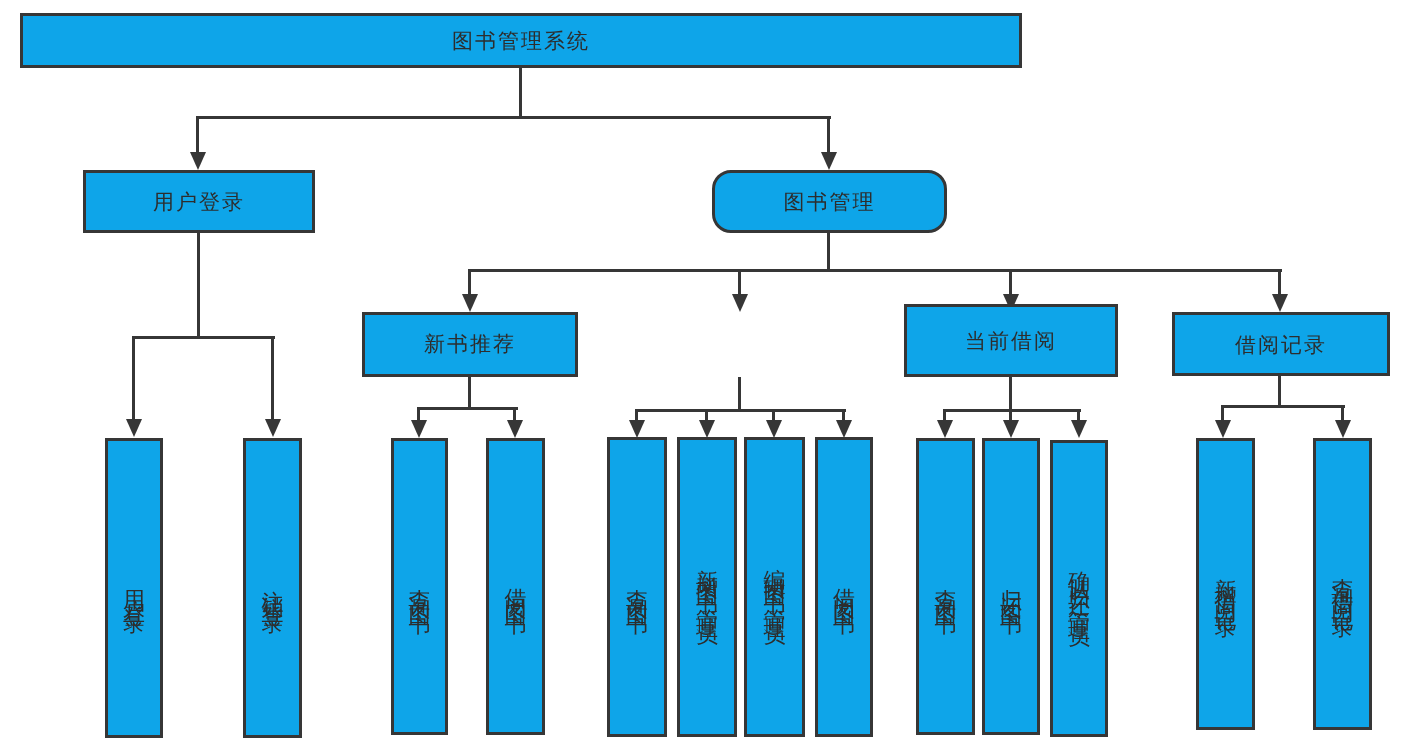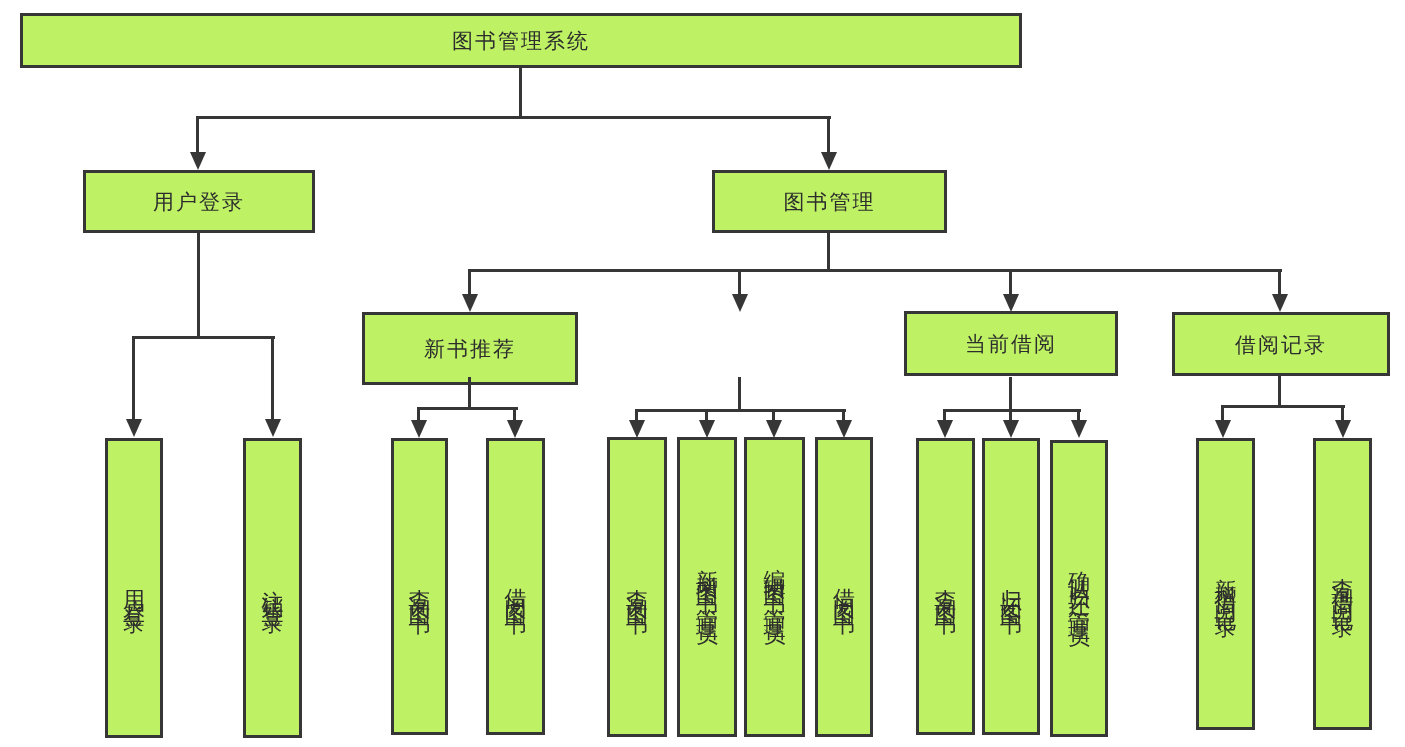--- a/index.html
+++ b/index.html
@@ -1,19 +1,19 @@
 <!DOCTYPE html>
 <html><head>
 <meta charset="utf-8">
 <style>
   html,body{margin:0;padding:0;background:#ffffff;}
   body{width:1405px;height:747px;position:relative;overflow:hidden;
        font-family:"Liberation Sans","DejaVu Sans",sans-serif;}
   .stage{position:absolute;inset:0;background:#ffffff;}
-  .node{position:absolute;background:#bef264;border:3px solid #363636;
+  .node{position:absolute;background:#0ea5e9;border:3px solid #363636;
         box-sizing:border-box;display:flex;align-items:center;justify-content:center;
         color:#2d2d2d;}
   .node.h{font-size:21px;letter-spacing:2px;line-height:1;}
   .node.v{writing-mode:vertical-rl;text-orientation:mixed;font-size:22px;
           letter-spacing:8px;line-height:1;}
   .vline{position:absolute;width:3px;background:#363636;}
   .hline{position:absolute;height:3px;background:#363636;}
   .ahead{position:absolute;width:0;height:0;
          border-left:8px solid transparent;border-right:8px solid transparent;
          border-top:18px solid #363636;}
@@ -32,21 +32,21 @@
   <div class="vline" style="left:519px;top:68px;height:49px;"></div>
   <div class="hline" style="left:197px;top:116px;width:634px;"></div>
   <div class="vline" style="left:196px;top:116px;height:38px;"></div>
   <div class="ahead" style="left:190px;top:152px;"></div>
   <div class="vline" style="left:827px;top:116px;height:38px;"></div>
   <div class="ahead" style="left:821px;top:152px;"></div>
 
   <div class="node h" style="left:83px;top:170px;width:232px;height:63px;">
     <span>用户登录</span>
   </div>
-  <div class="node h" style="left:712px;top:170px;width:235px;height:63px;">
+  <div class="node h" style="left:712px;top:170px;width:235px;height:63px;border-radius:19px;">
     <span>图书管理</span>
   </div>
 
   <div class="vline" style="left:197px;top:233px;height:104px;"></div>
   <div class="hline" style="left:132px;top:336px;width:143px;"></div>
   <div class="vline" style="left:132px;top:336px;height:84px;"></div>
   <div class="ahead" style="left:126px;top:419px;"></div>
   <div class="vline" style="left:271px;top:336px;height:84px;"></div>
   <div class="ahead" style="left:265px;top:419px;"></div>
 
@@ -54,24 +54,24 @@
   <div class="hline" style="left:468px;top:269px;width:814px;"></div>
   <div class="vline" style="left:468px;top:269px;height:27px;"></div>
   <div class="ahead" style="left:462px;top:294px;"></div>
   <div class="vline" style="left:738px;top:269px;height:27px;"></div>
   <div class="ahead" style="left:732px;top:294px;"></div>
   <div class="vline" style="left:1009px;top:269px;height:27px;"></div>
   <div class="ahead" style="left:1003px;top:294px;"></div>
   <div class="vline" style="left:1278px;top:269px;height:27px;"></div>
   <div class="ahead" style="left:1272px;top:294px;"></div>
 
-  <div class="node h" style="left:362px;top:312px;width:216px;height:73px;">
+  <div class="node h" style="left:362px;top:312px;width:216px;height:65px;font-family:Liberation Serif, serif;">
     <span>新书推荐</span>
   </div>
-  <div class="node h" style="left:904px;top:311px;width:214px;height:65px;">
+  <div class="node h" style="left:904px;top:304px;width:214px;height:73px;">
     <span>当前借阅</span>
   </div>
   <div class="node h" style="left:1172px;top:312px;width:218px;height:64px;">
     <span>借阅记录</span>
   </div>
 
   <div class="vline" style="left:468px;top:377px;height:33px;"></div>
   <div class="hline" style="left:417px;top:407px;width:101px;"></div>
   <div class="vline" style="left:417px;top:407px;height:15px;"></div>
   <div class="ahead" style="left:411px;top:420px;"></div>

